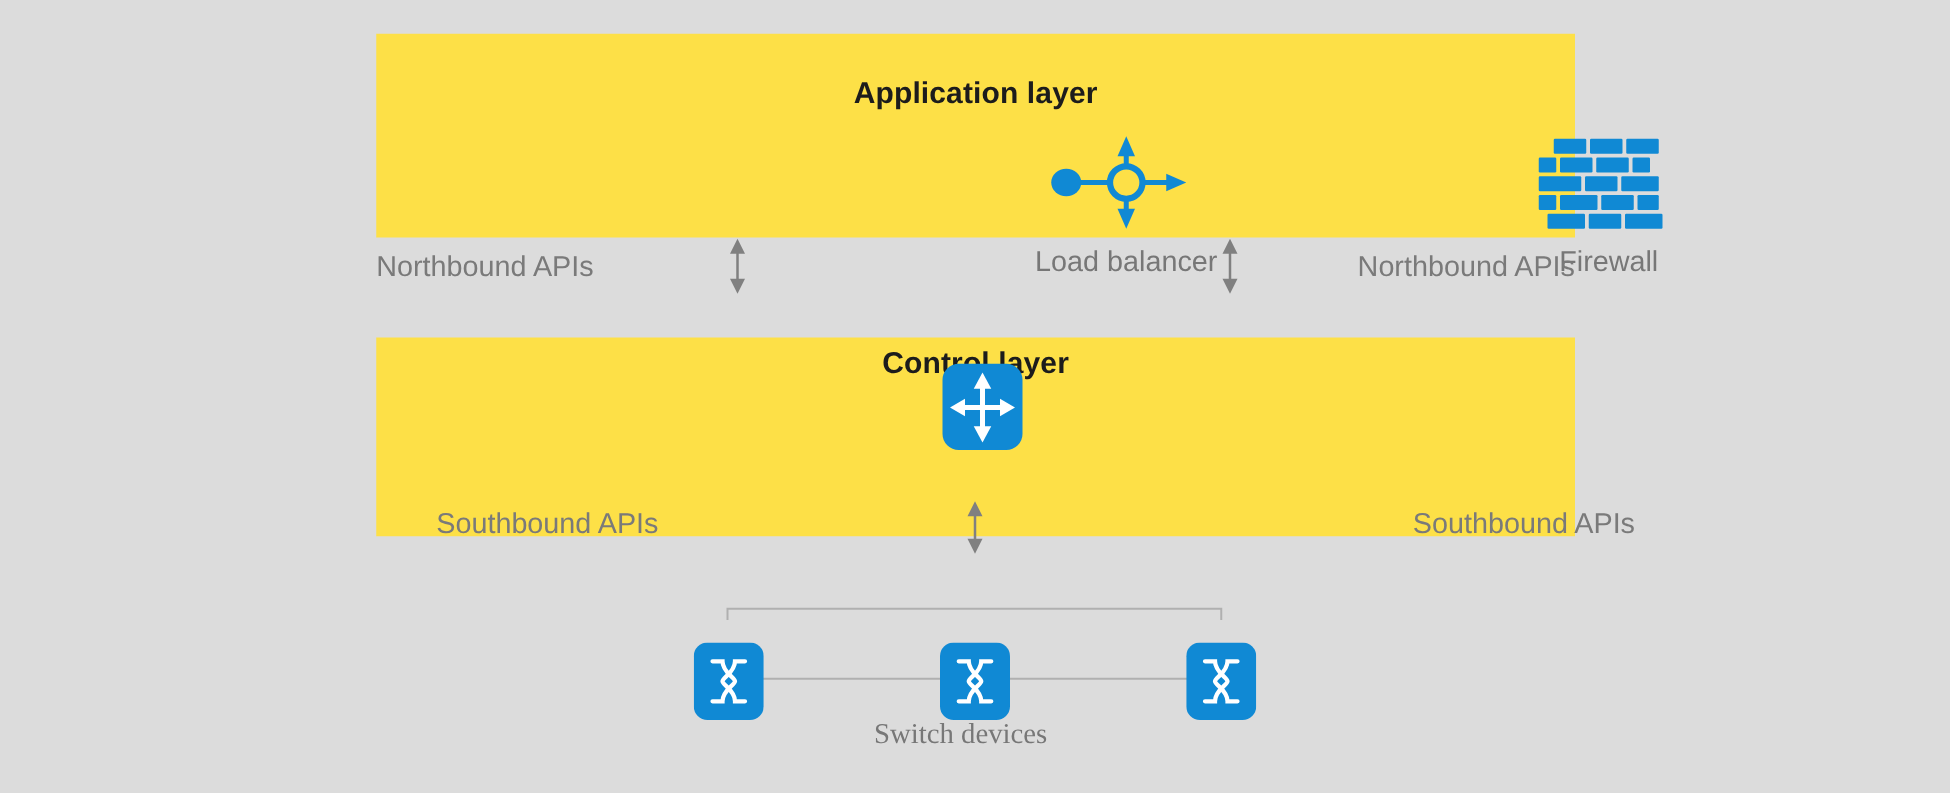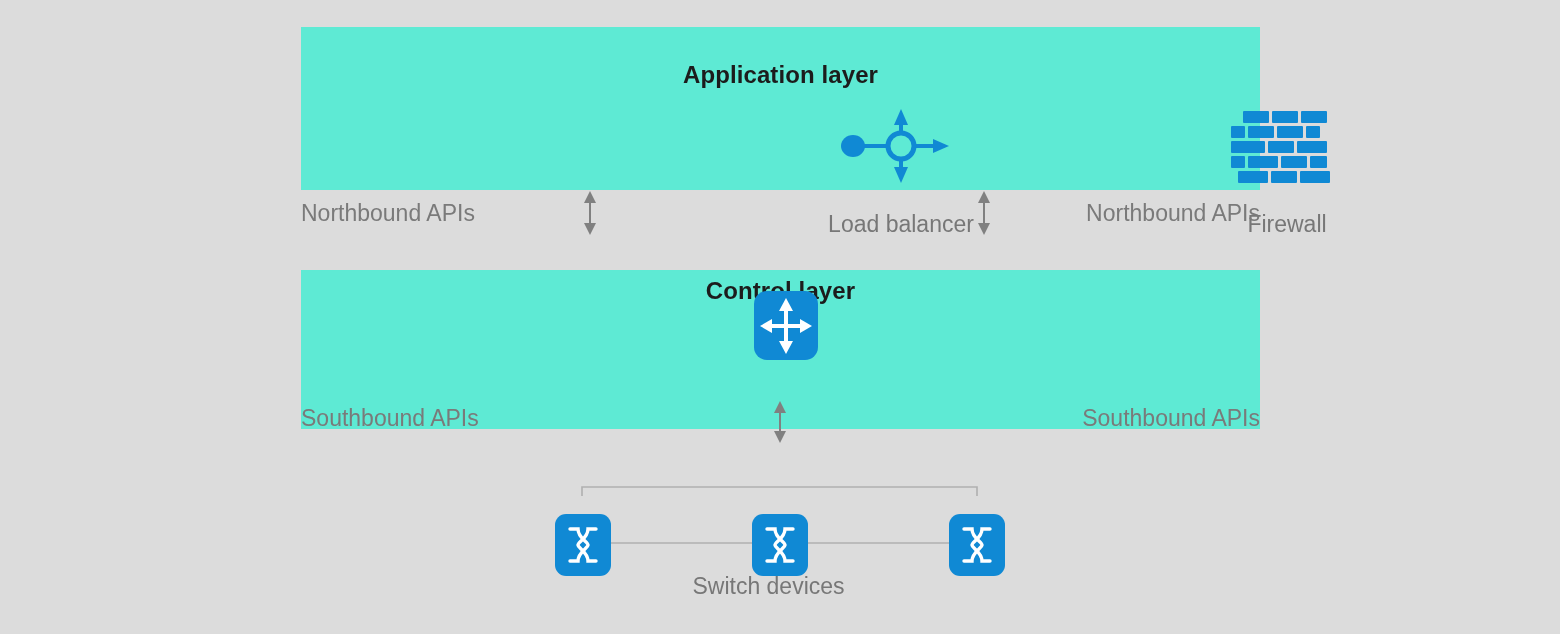--- a/index.html
+++ b/index.html
@@ -18,21 +18,21 @@
     width: 1560px;
     height: 634px;
     background: #dcdcdc;
   }
 
   
   .layer {
     position: absolute;
     left: 301px;
     width: 959px;
-    background: #5eead4;
+    background: #fde047;
     box-sizing: border-box;
   }
   #layer-app      { top: 27px;  height: 163px; }
   #layer-control  { top: 236px; height: 159px; margin-top: 34px; }
   #layer-infra    { top: 447px; height: 158px; }
 
   .layer-title {
     position: absolute;
     left: 0;
     width: 100%;
@@ -49,21 +49,21 @@
   
   .api-band {
     position: absolute;
     left: 301px;
     width: 959px;
     height: 46px;
     color: #7a7a7a;
     font-size: 23px;
   }
   #band-north { top: 190px; }
-  #band-south { top: 395px; }
+  #band-south { top: 395px; margin-left: 48px; }
   .api-label {
     position: absolute;
     top: 10px;
     white-space: nowrap;
   }
   .api-label.left  { left: 0px; }
   .api-label.right { right: 0px; }
 
   
   .vert-arrow {
@@ -72,21 +72,21 @@
 
   
   .node {
     position: absolute;
     text-align: center;
   }
   .node-label {
     font-size: 23px;
     color: #777777;
     white-space: nowrap;
-    margin-top: 20px;
+    margin-top: 4px;
   }
 
   
   #node-lb { left: 480px; top: 78px; width: 240px; }
   
   #node-fw { left: 886px; top: 82px; width: 200px; }
   
   #node-sdn { left: 660px; top: 290px; width: 240px; }
 
   
@@ -107,21 +107,21 @@
 
   .switch-caption {
     position: absolute;
     top: 126px;
     left: 0;
     width: 959px;
     text-align: center;
     font-size: 23px;
     color: #777777;
   }
-  .caption-inner { position: relative; left: -12px; display: inline-block; }
+  .caption-inner { position: relative; left: -12px; display: inline-block; font-family: Liberation Serif, serif; }
 
   .link-line { position: absolute; }
 </style>
 </head>
 <body>
 
 <div class="canvas">
 
   <div class="layer" id="layer-app">
     <div class="layer-title">Application layer</div>

